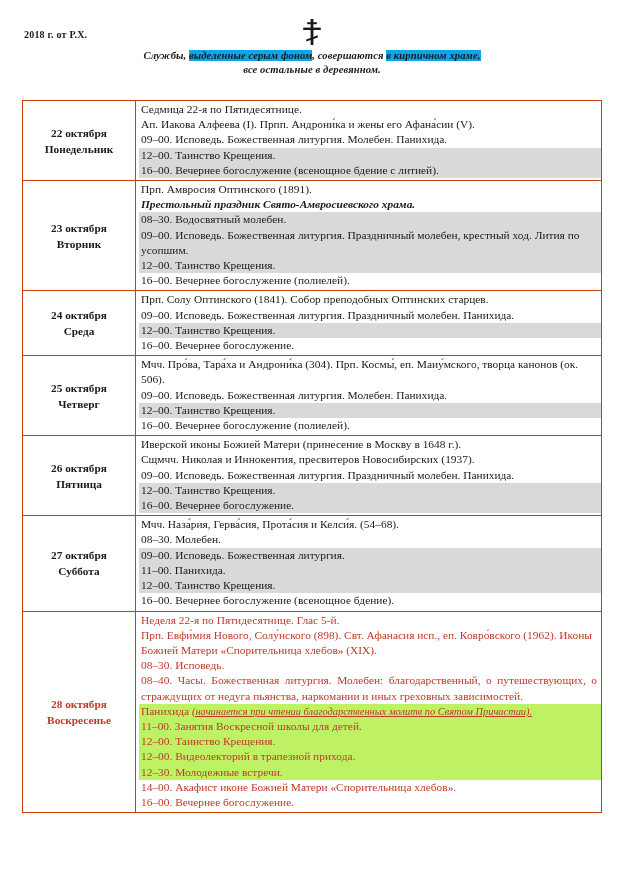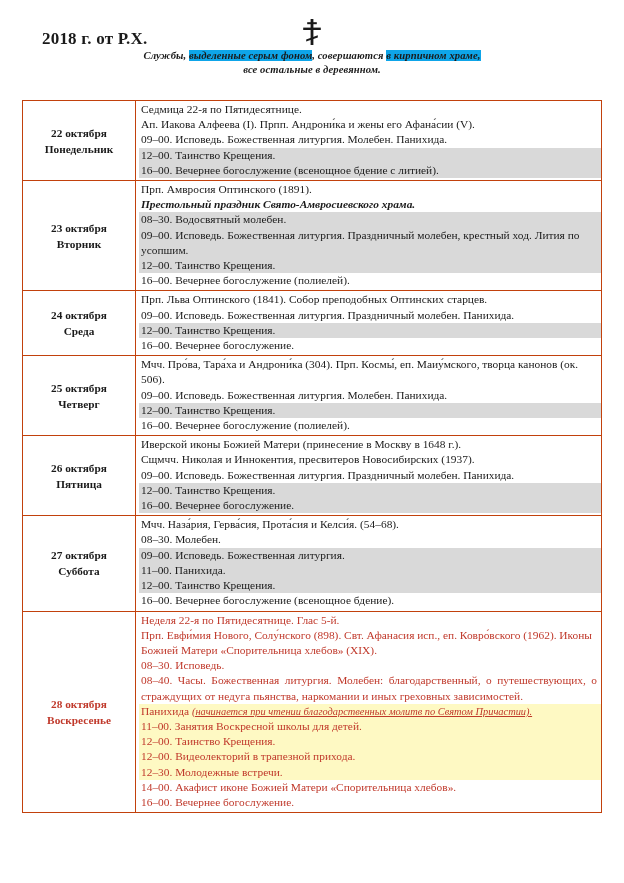--- a/index.html
+++ b/index.html
@@ -19,24 +19,24 @@
   .page {
     position: relative;
     width: 624px;
     height: 883px;
     box-sizing: border-box;
   }
 
   
   .year-line {
     position: absolute;
-    left: 42px;
+    left: 24px;
     top: 29px;
     font-weight: bold;
-    font-size: 17px;
+    font-size: 10px;
     letter-spacing: .2px;
   }
 
   .header-center {
     position: absolute;
     left: 0;
     right: 0;
     top: 18px;
     text-align: center;
   }
@@ -111,21 +111,21 @@
   }
   .line.i   { font-style: italic; font-weight: bold; }
   .line.shade {
     background: #d9d9d9;
   }
   .row-red .line,
   .row-red .col-date {
     color: #c0392b;
   }
   .row-red .line.shade {
-    background: #fef9c3;
+    background: #bef264;
   }
 
   .b-inline { font-weight: normal; }
   .u-i-inline {
     font-style: italic;
     text-decoration: underline;
     font-size: 10.4px;
   }
 </style>
 </head>
@@ -179,21 +179,21 @@
           <span class="line">16–00. Вечернее богослужение (полиелей).</span>
         </td>
       </tr>
 
       <tr>
         <td class="col-date">
           <div>24 октября</div>
           <div>Среда</div>
         </td>
         <td class="col-body">
-          <span class="line"><b class="b-inline">Прп. Льва Оптинского</b><span> (1841). </span><b class="b-inline">Собор преподобных Оптинских старцев.</b></span>
+          <span class="line"><b class="b-inline">Прп. Солу Оптинского</b><span> (1841). </span><b class="b-inline">Собор преподобных Оптинских старцев.</b></span>
           <span class="line">09–00. Исповедь. Божественная литургия. Праздничный молебен. Панихида.</span>
           <span class="line shade">12–00. Таинство Крещения.</span>
           <span class="line">16–00. Вечернее богослужение.</span>
         </td>
       </tr>
 
       <tr>
         <td class="col-date">
           <div>25 октября</div>
           <div>Четверг</div>

